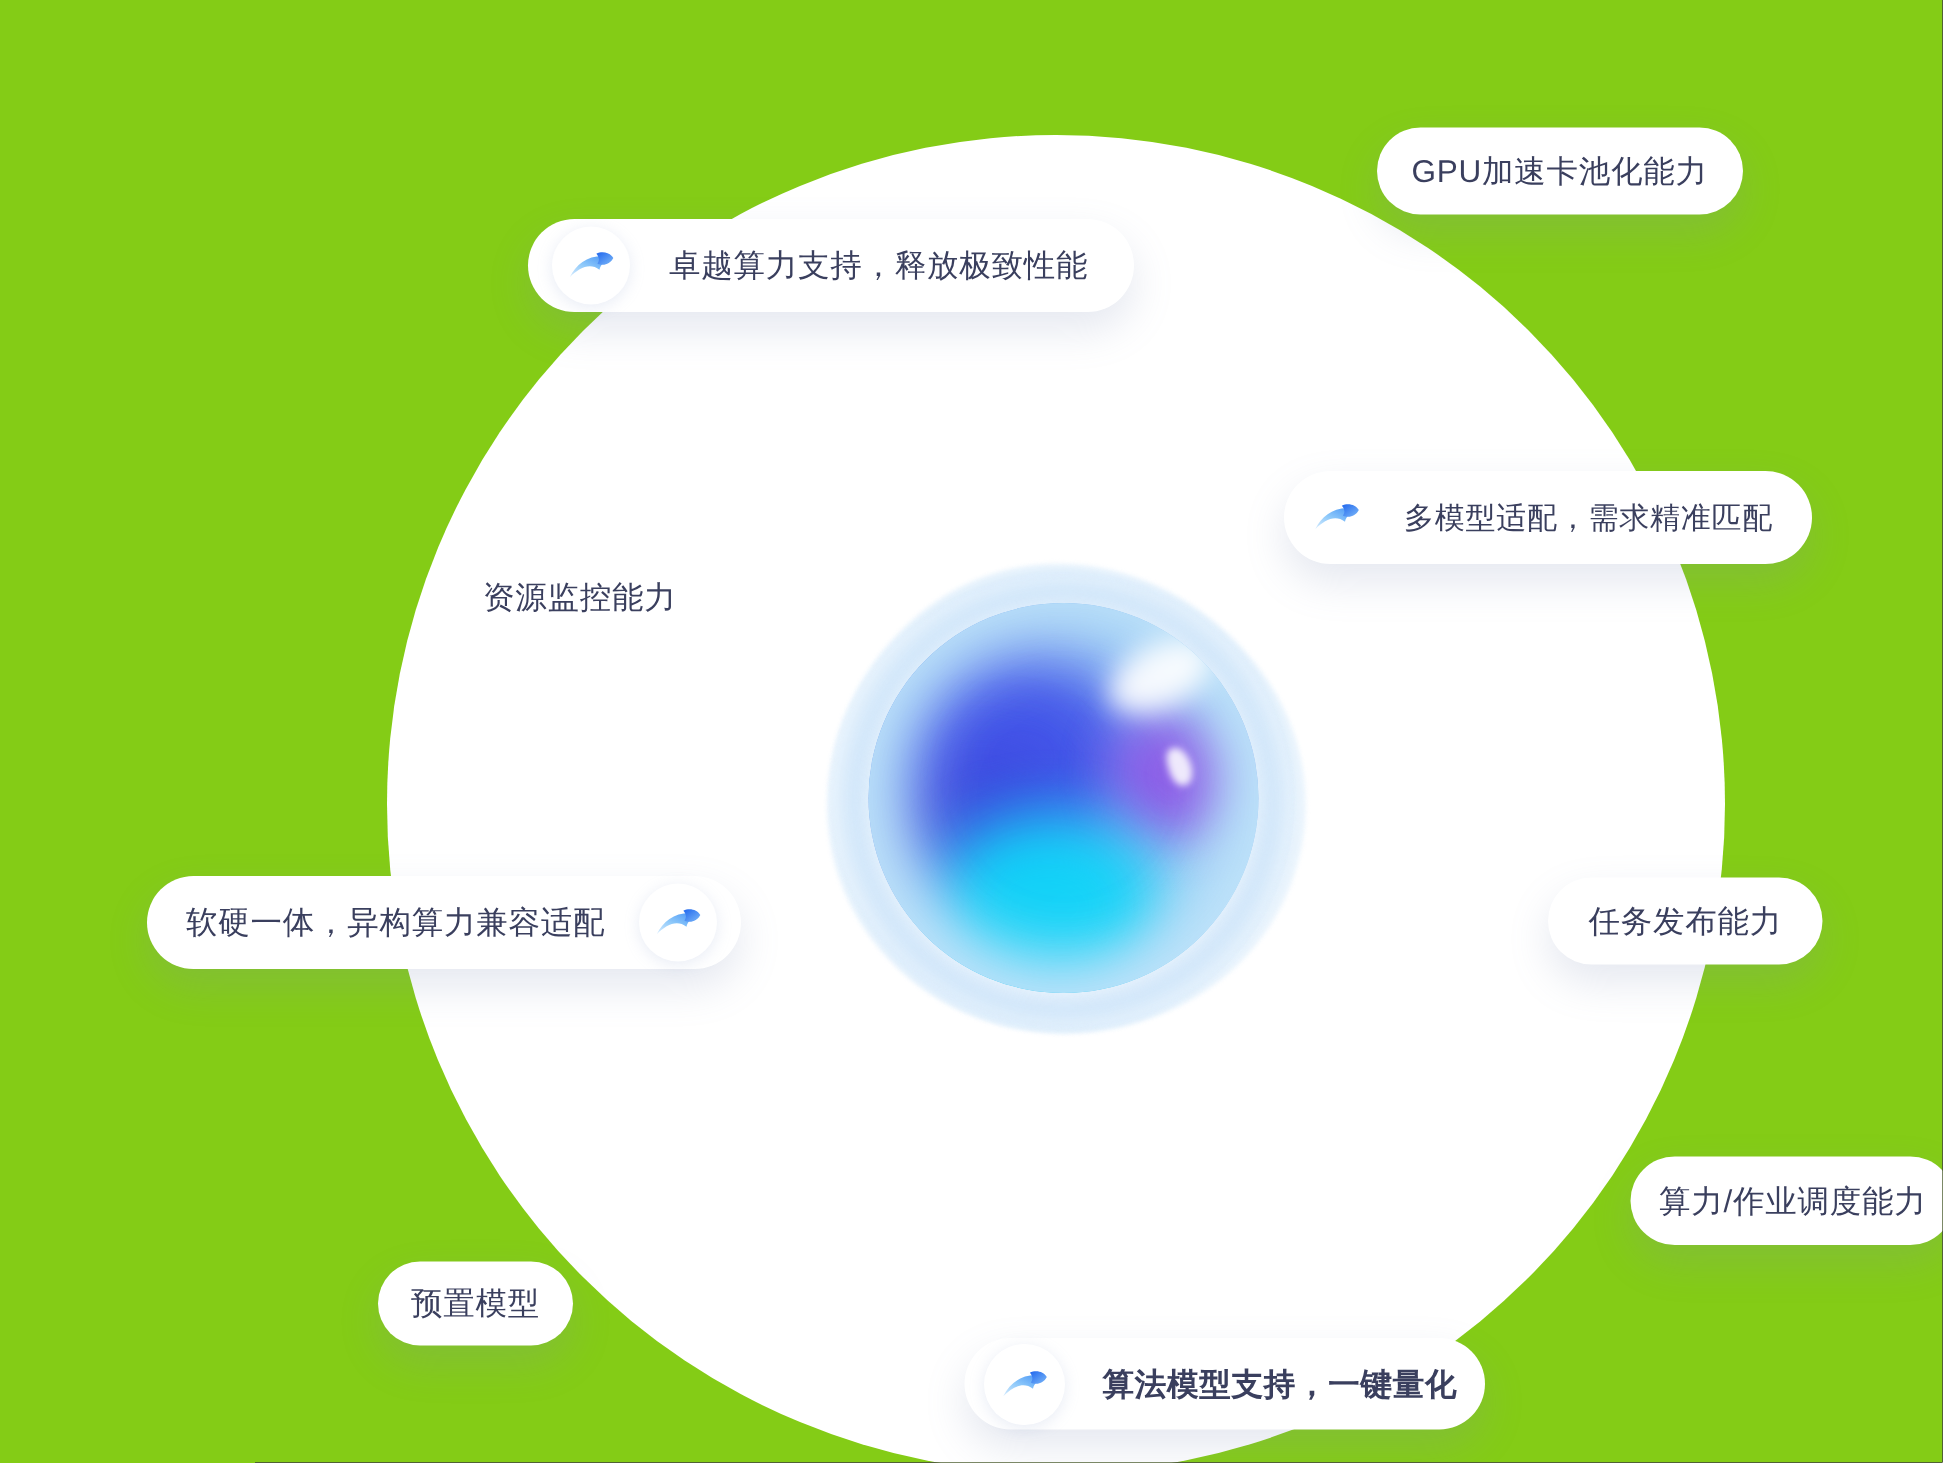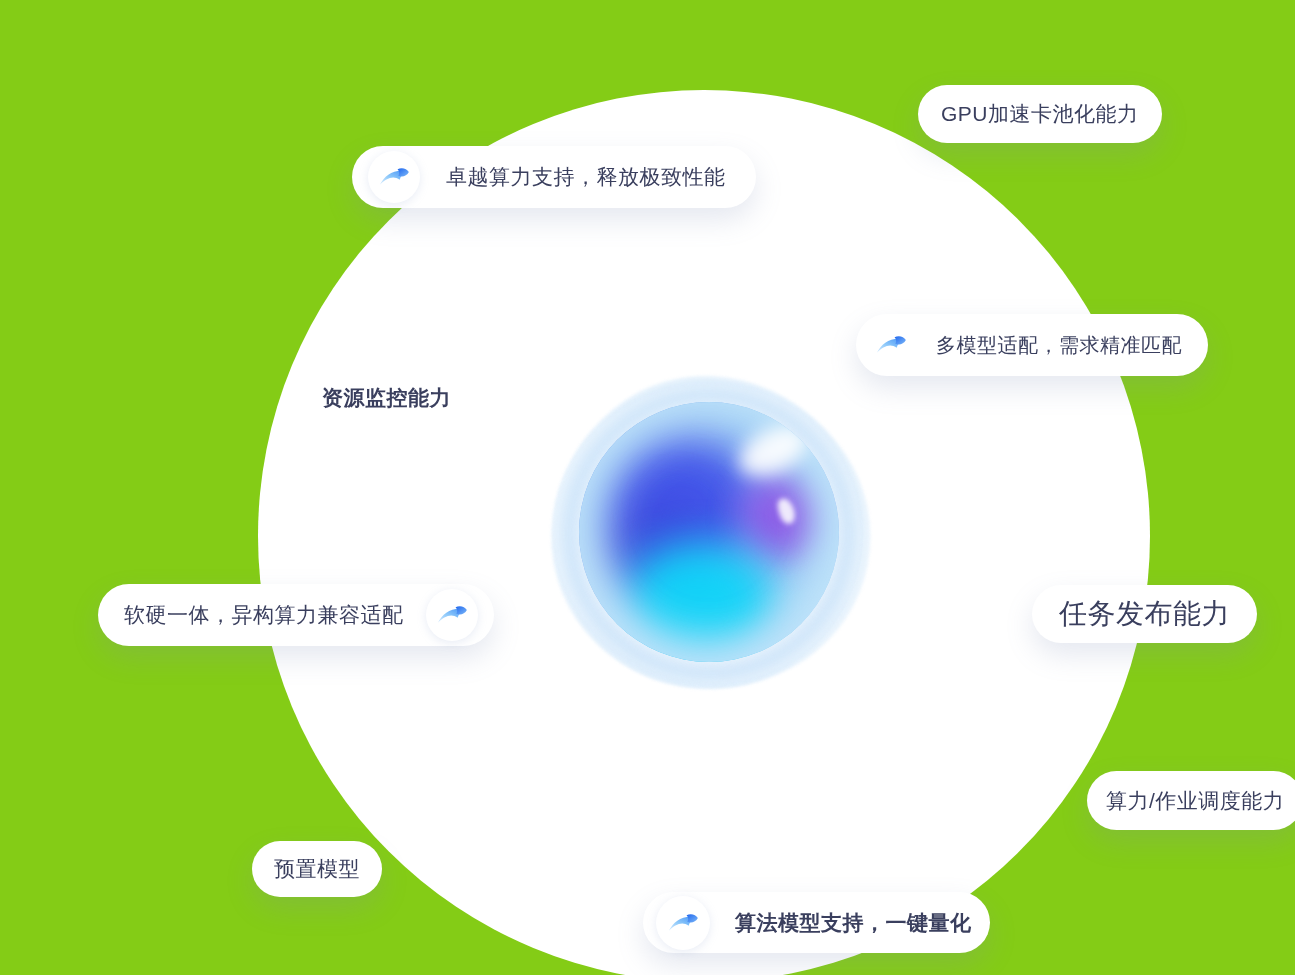--- a/index.html
+++ b/index.html
@@ -48,39 +48,39 @@
   .hl2 { position: absolute; left: 200px; top: 96px; width: 15px; height: 26px;
          background: rgba(255,255,255,0.85); border-radius: 40% 60% 50% 50%; transform: rotate(-16deg); filter: blur(2.5px); }
   
   .pill {
     position: absolute; z-index: 3; background: #ffffff; border-radius: 34px;
     display: flex; align-items: center; white-space: nowrap;
     color: #3a3f5e; font-weight: 500; letter-spacing: 0.5px;
     box-shadow: 0 12px 28px rgba(125,142,180,0.20);
   }
   .plain-label {
-    position: absolute; z-index: 3; color: #3a3f5e; font-weight: 700;
+    position: absolute; z-index: 3; color: #3a3f5e; font-weight: 400;
     letter-spacing: 0.5px; white-space: nowrap;
   }
   .badge {
     flex: 0 0 auto; border-radius: 50%; background: #ffffff;
     display: flex; align-items: center; justify-content: center;
     box-shadow: 0 2px 10px rgba(150,170,210,0.22);
   }
   .badge svg { display: block; }
   
   #pill-gpu        { left: 918px;  top: 85px;  height: 58px; padding: 0 23px; font-size: 21px; }
   #pill-compute    { left: 352px;  top: 146px; height: 62px; padding: 0 30px 0 16px; font-size: 21px; }
   #pill-compute .badge   { width: 52px; height: 52px; margin-right: 26px; }
   #pill-multimodel { left: 856px;  top: 314px; height: 62px; padding: 0 26px 0 12px; font-size: 20px; }
   #pill-multimodel .badge{ width: 46px; height: 46px; margin-right: 22px; box-shadow: none; }
   #label-resource  { left: 322px;  top: 384px; font-size: 21px; }
   #pill-hardware   { left: 98px;   top: 584px; height: 62px; padding: 0 16px 0 26px; font-size: 21px; }
   #pill-hardware .badge  { width: 52px; height: 52px; margin-left: 22px; }
-  #pill-task       { left: 1032px; top: 585px; height: 58px; padding: 0 27px; font-size: 28px; }
+  #pill-task       { left: 1032px; top: 585px; height: 58px; padding: 0 27px; font-size: 21px; }
   #pill-sched      { left: 1087px; top: 771px; height: 59px; padding: 0 19px; font-size: 21px; }
   #pill-preset     { left: 252px;  top: 841px; height: 56px; padding: 0 22px; font-size: 21px; text-align: right; }
   #pill-quant      { left: 643px;  top: 892px; height: 61px; padding: 0 18px 0 13px; font-size: 21px; font-weight: bold; }
   #pill-quant .badge     { width: 54px; height: 54px; margin-right: 25px; }
   .defs-holder { position: absolute; width: 0; height: 0; overflow: hidden; }
 </style>
 </head>
 <body>
 
 <svg class="defs-holder" aria-hidden="true">

